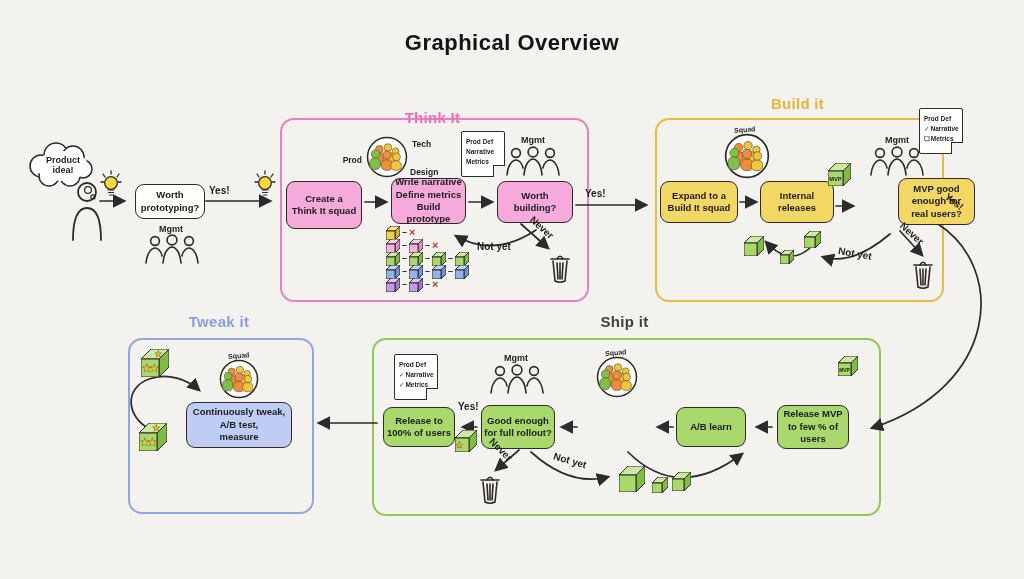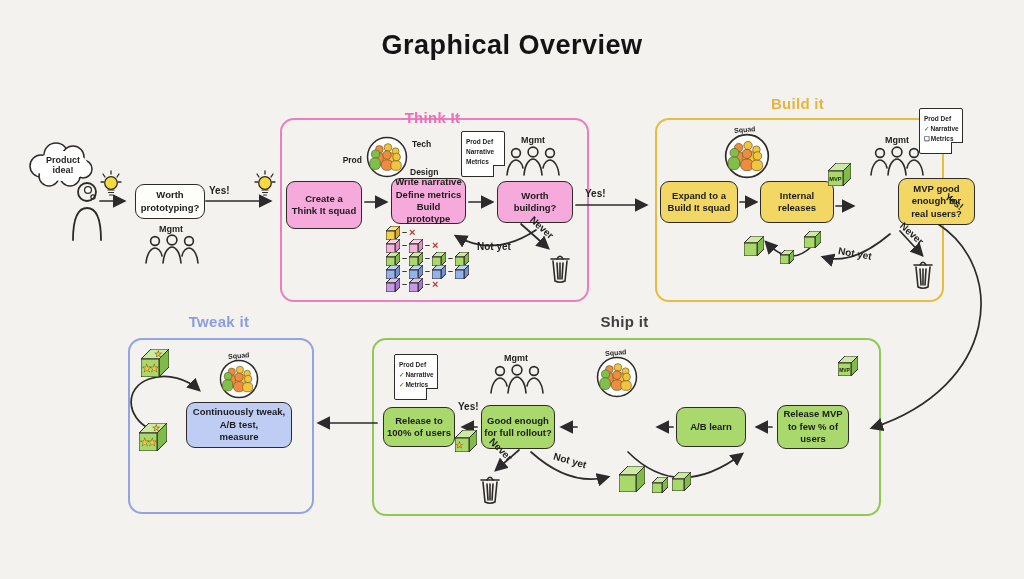--- a/index.html
+++ b/index.html
@@ -1,19 +1,19 @@
 <!DOCTYPE html>
 <html><head>
 <meta charset="utf-8">
 <style>
   html,body{margin:0;padding:0;}
   body{background:#e9e7e4;font-family:"Liberation Sans",sans-serif;}
   #stage{position:relative;width:1024px;height:579px;background:#f4f2ee;overflow:hidden;margin:0 auto;}
   .page-title{position:absolute;top:30px;left:0;width:100%;text-align:center;
-    font-size:27px;font-weight:700;color:#141414;letter-spacing:.5px;}
+    font-size:22px;font-weight:700;color:#141414;letter-spacing:.5px;}
   .section{position:absolute;border-style:solid;border-width:2px;border-radius:14px;background:transparent;}
   .sec-title{position:absolute;text-align:center;font-weight:700;font-size:15px;letter-spacing:.3px;}
   .node{position:absolute;display:flex;align-items:center;justify-content:center;text-align:center;
     font-weight:700;font-size:9.5px;line-height:1.3;color:#1c1c1c;border:1.6px solid #2e2a26;
     border-radius:9px;white-space:pre-line;padding:2px;box-sizing:border-box;}
   .pink{background:#f5aadb;}
   .yellow{background:#f3d765;}
   .green{background:#a9d96d;}
   .blue{background:#bfcdf5;}
   .white{background:#fdfdfa;}

